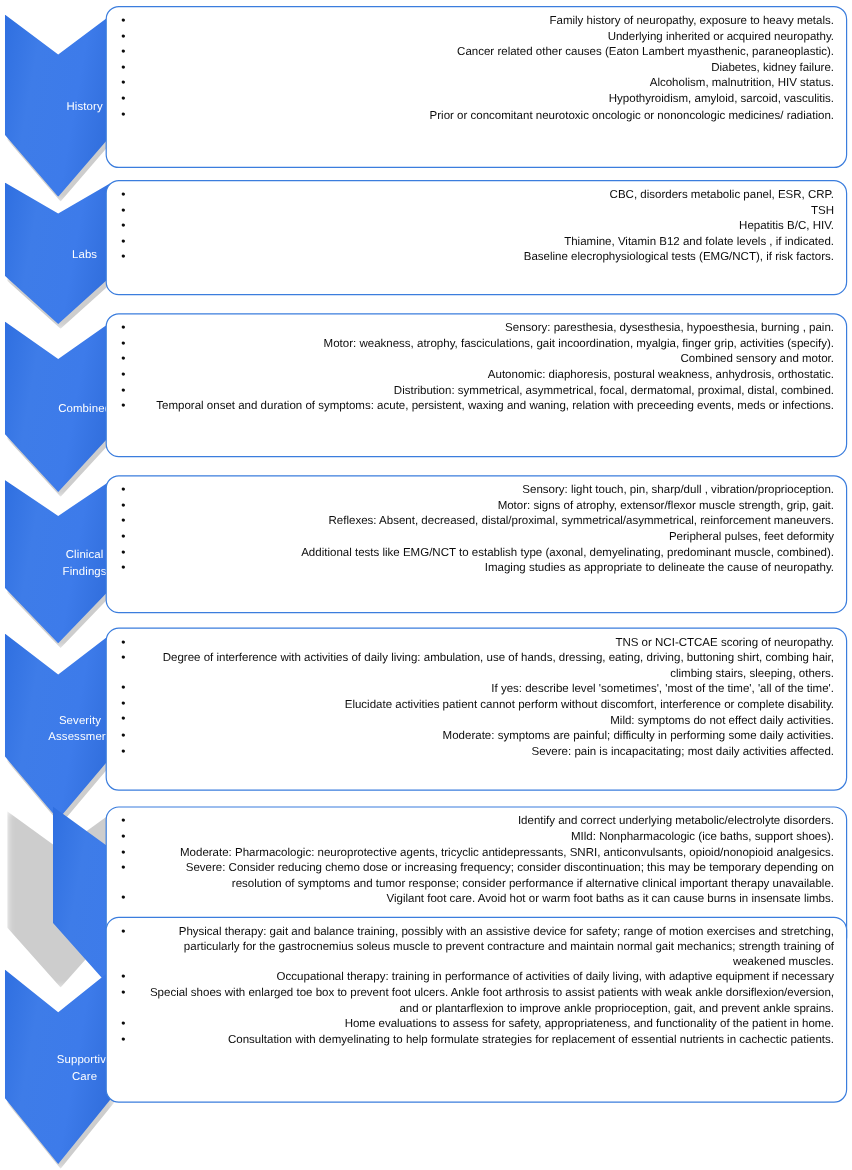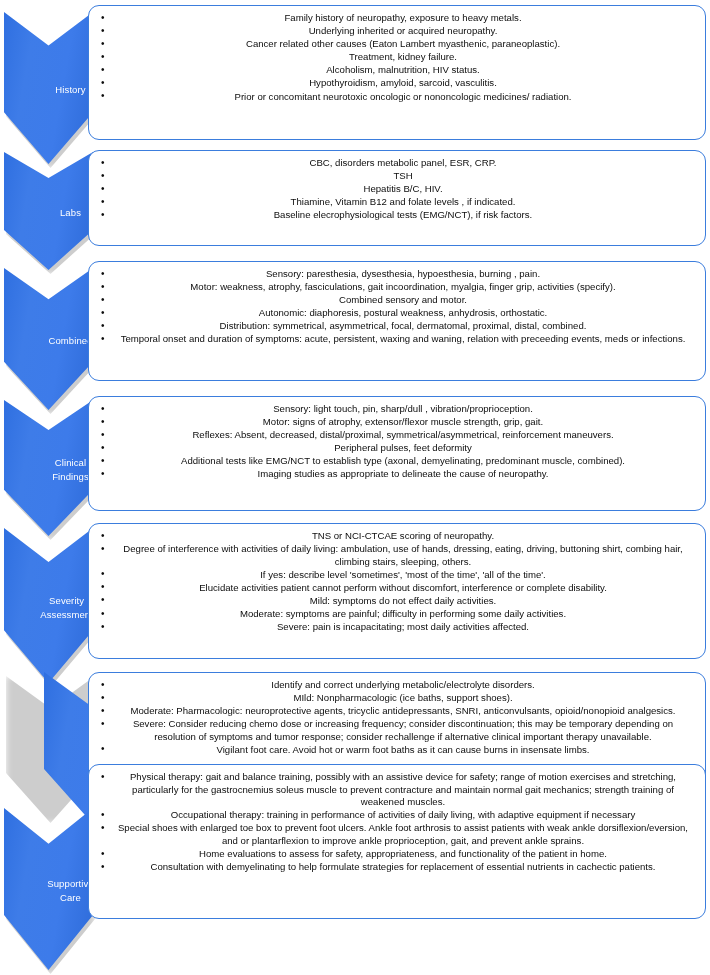--- a/index.html
+++ b/index.html
@@ -73,21 +73,21 @@
     margin: 0;
     padding: 0;
   }
   ul.bullets > li {
     position: relative;
     padding-left: 10px;
     margin: 0 0 0.5px 0;
     font-size: 9.6px;
     line-height: 12.6px;
     color: #0d0d0d;
-    text-align: center;
+    text-align: right;
   }
   ul.bullets > li::before {
     content: "\2022";
     position: absolute;
     left: 0;
     top: -0.5px;
     font-size: 10px;
     color: #0d0d0d;
   }
 </style>
@@ -97,21 +97,21 @@
 <div id="flow">
     <div class="arrow-shadow" style="top: 16px; height: 152px;"></div>
     <div class="arrow" style="top: 12px; height: 152px;">
       <div class="arrow-label">History</div>
     </div>
     <div class="box" style="top: 5px; min-height: 135px;">
       <ul class="bullets">
         <li>Family history of neuropathy, exposure to heavy metals.</li>
         <li>Underlying inherited or acquired neuropathy.</li>
         <li>Cancer related other causes (Eaton Lambert myasthenic, paraneoplastic).</li>
-        <li>Treatment, kidney failure.</li>
+        <li>Diabetes, kidney failure.</li>
         <li>Alcoholism, malnutrition, HIV status.</li>
         <li>Hypothyroidism, amyloid, sarcoid, vasculitis.</li>
         <li>Prior or concomitant neurotoxic oncologic or nononcologic medicines/ radiation.</li>
       </ul>
     </div>
     <div class="arrow-shadow" style="top: 156px; height: 118px;"></div>
     <div class="arrow" style="top: 152px; height: 118px;">
       <div class="arrow-label">Labs</div>
     </div>
     <div class="box" style="top: 150px; min-height: 96px;">
@@ -171,21 +171,21 @@
     <div class="arrow-shadow" style="top: 676px; height: 147px;"></div>
     <div class="arrow" style="top: 672px; height: 147px; margin-left: 40px;">
       <div class="arrow-label">Treatment &amp;
 Palliation</div>
     </div>
     <div class="box" style="top: 672px; min-height: 120px;">
       <ul class="bullets">
         <li>Identify and correct  underlying metabolic/electrolyte disorders.</li>
         <li>MIld: Nonpharmacologic (ice baths, support shoes).</li>
         <li>Moderate: Pharmacologic: neuroprotective agents, tricyclic antidepressants, SNRI, anticonvulsants, opioid/nonopioid analgesics.</li>
-        <li>Severe: Consider reducing chemo dose or increasing frequency; consider discontinuation; this may be temporary depending  on resolution of symptoms and tumor response; consider rechallenge if alternative clinical important therapy unavailable.</li>
+        <li>Severe: Consider reducing chemo dose or increasing frequency; consider discontinuation; this may be temporary depending  on resolution of symptoms and tumor response; consider performance if alternative clinical important therapy unavailable.</li>
         <li>Vigilant foot care. Avoid  hot or warm foot baths as it can cause burns in insensate limbs.</li>
       </ul>
     </div>
     <div class="arrow-shadow" style="top: 812px; height: 162px;"></div>
     <div class="arrow" style="top: 808px; height: 162px;">
       <div class="arrow-label">Supportive
 Care</div>
     </div>
     <div class="box" style="top: 764px; min-height: 155px;">
       <ul class="bullets">

